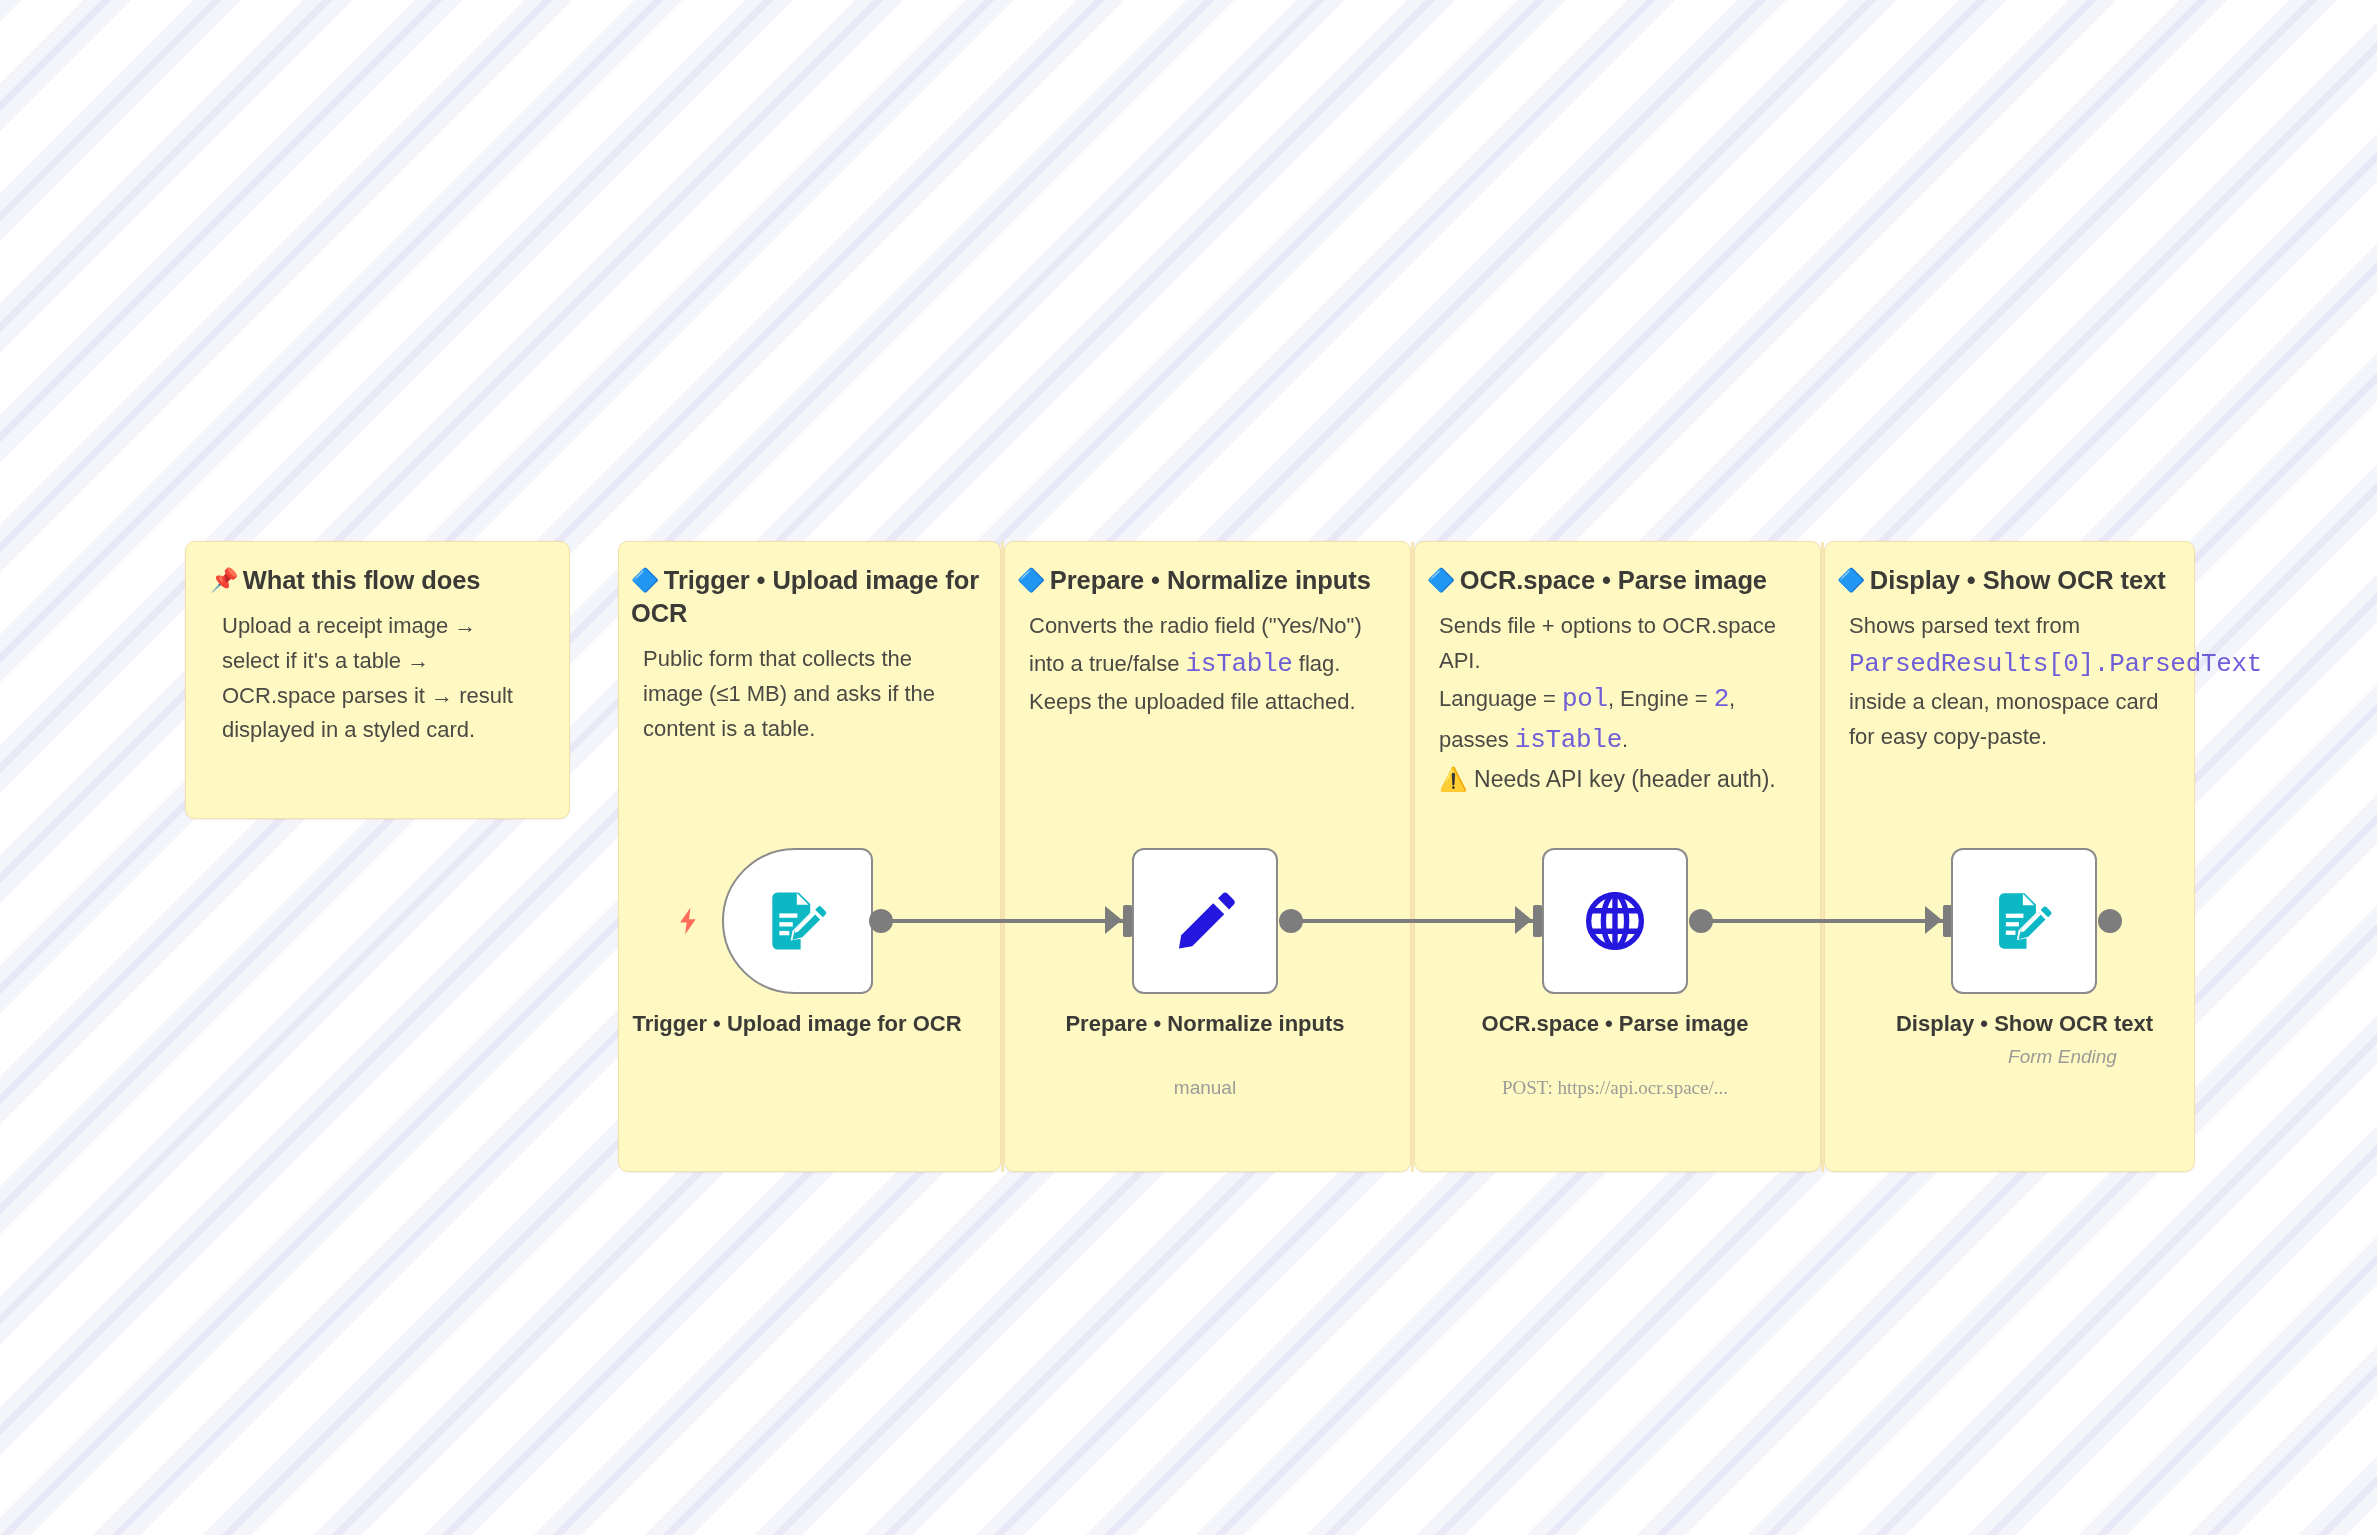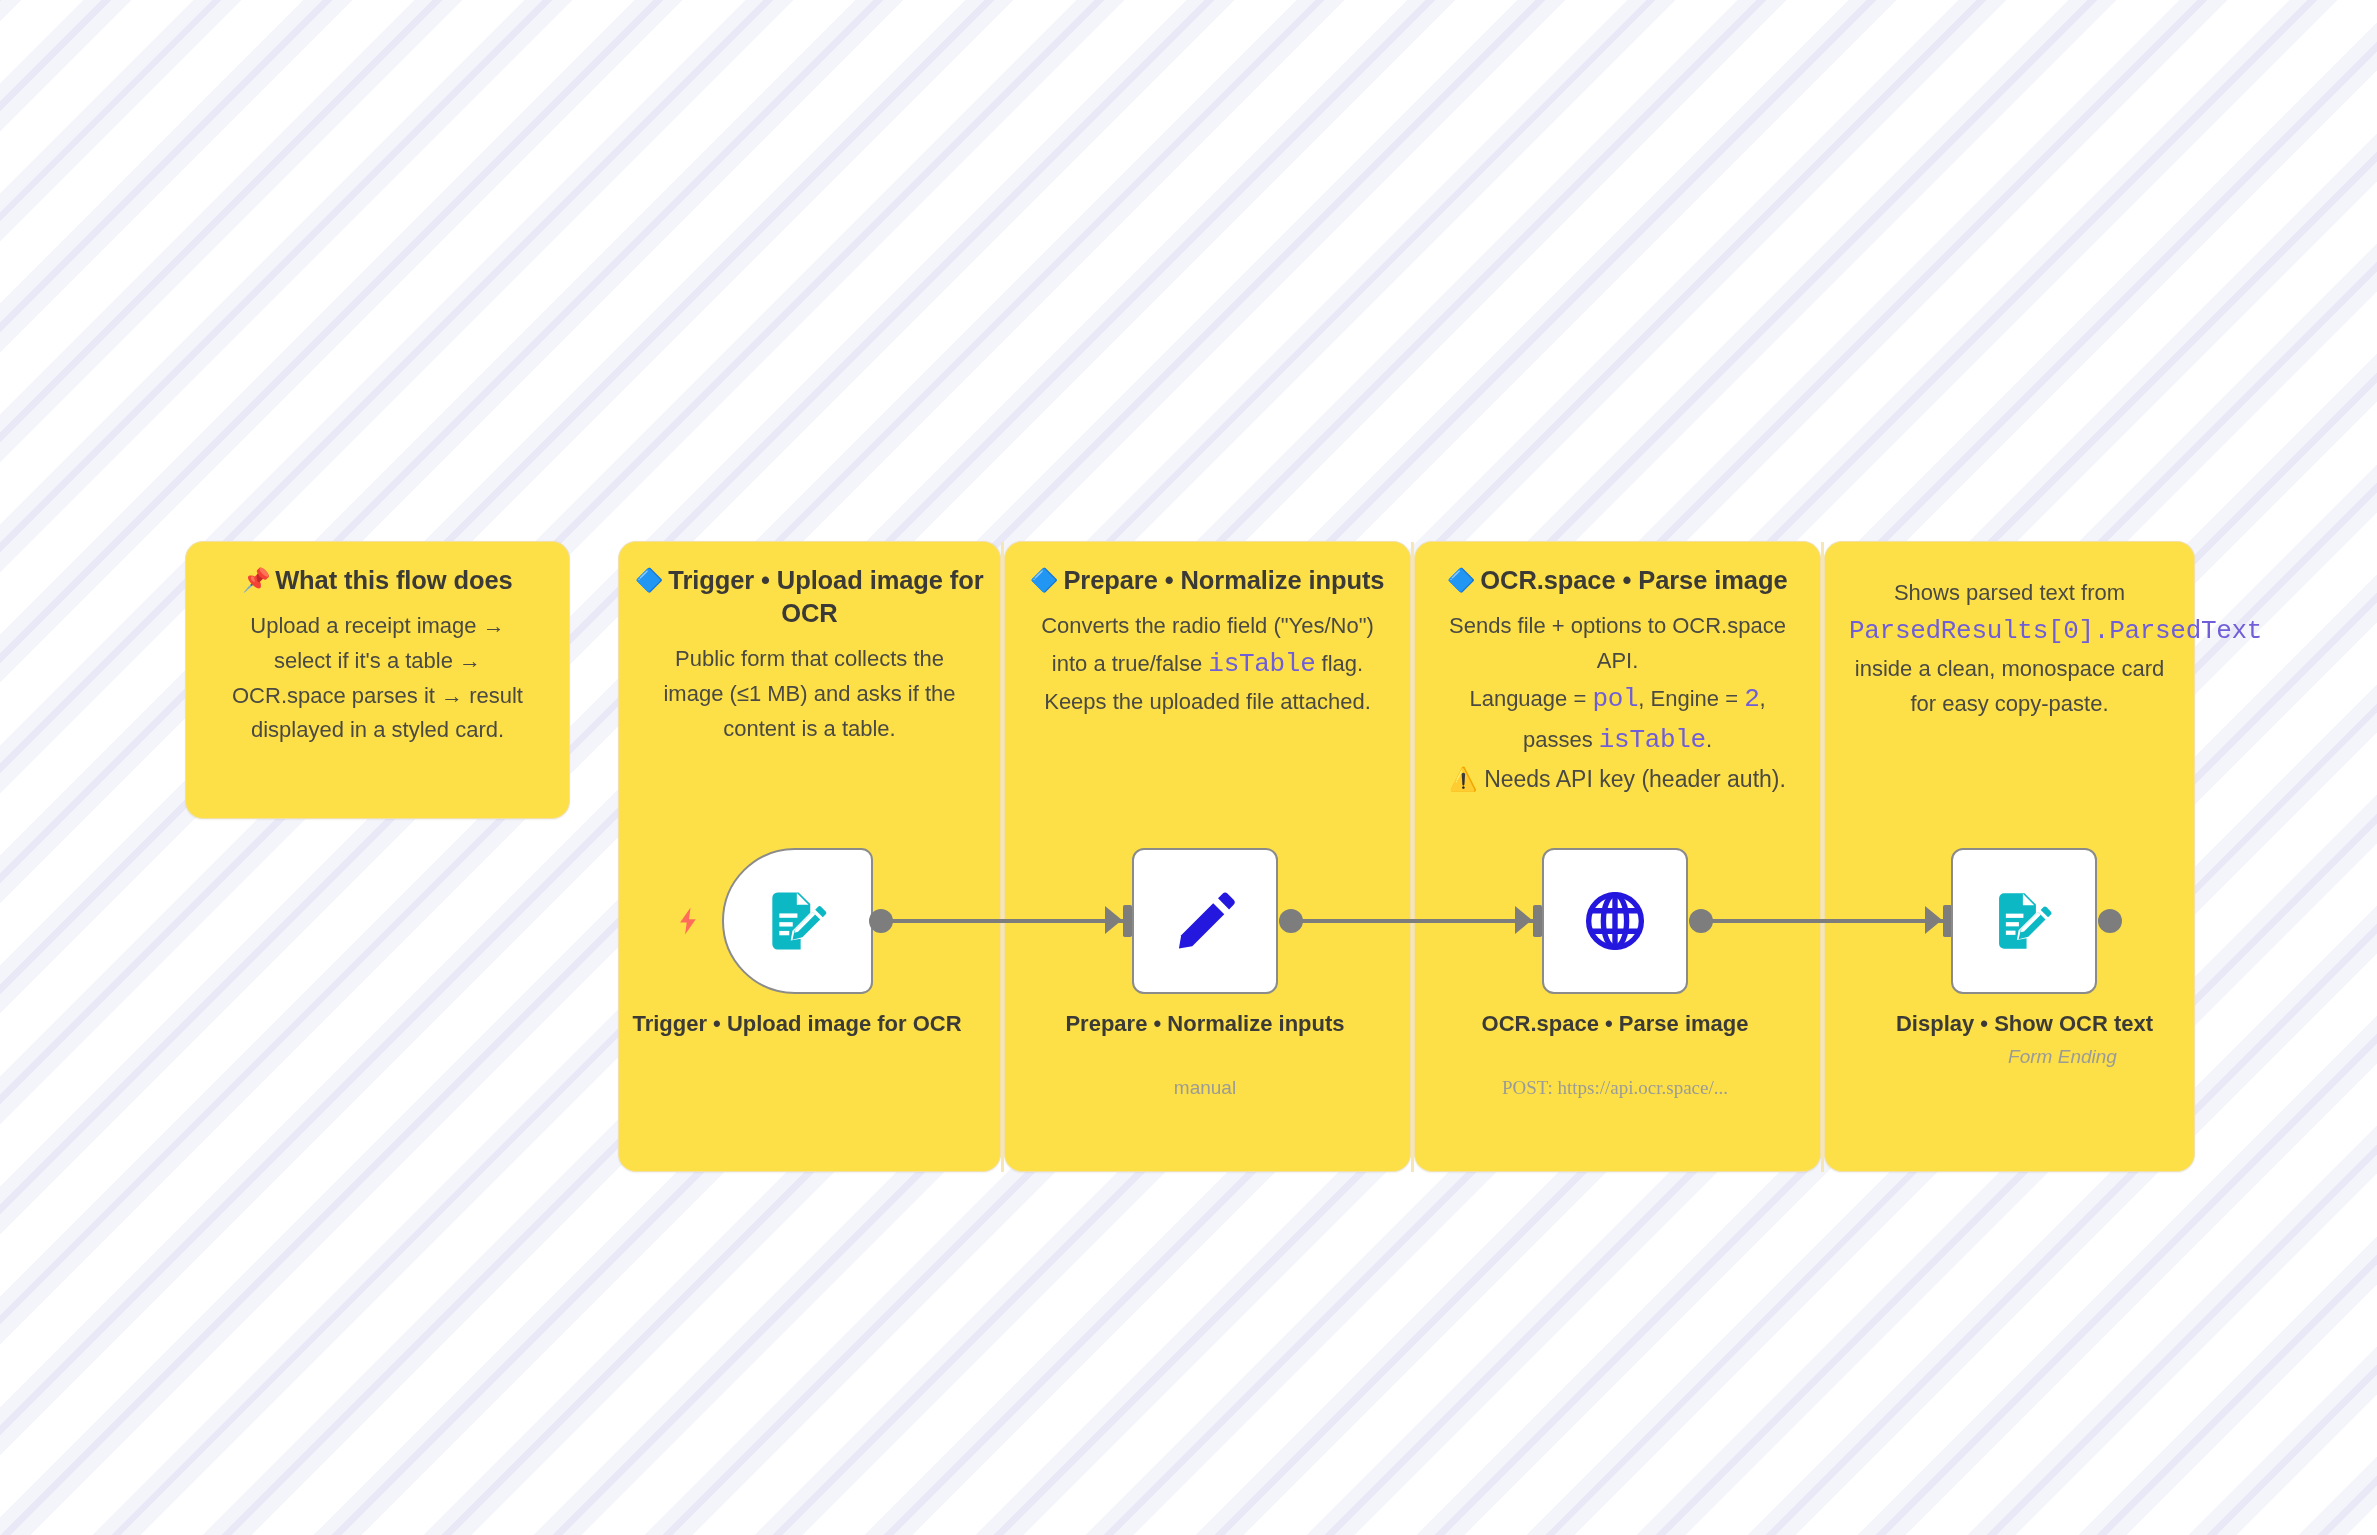--- a/index.html
+++ b/index.html
@@ -29,26 +29,25 @@
   }
 
   .canvas {
     position: absolute;
     inset: 0;
   }
 
   
   .sticky {
     position: absolute;
-    background: #fde047;
+    background: #fef9c3;
     border: 0.9px solid #f2e0a8;
-    border-radius: 18px;
+    border-radius: 10px;
     box-sizing: border-box;
     box-shadow: 0 0.9px 1.7px rgba(0,0,0,0.06);
-    text-align: center;
   }
 
   .sticky-intro {
     left: 185px;
     top: 541px;
     width: 385px;
     height: 278px;
     padding: 22px 24px;
   }
 
@@ -238,20 +237,23 @@
     </div>
     <p class="sticky-body">
       <span>Sends file + options to OCR.space API.</span><br>
       <span>Language = </span><span class="code">pol</span><span>, Engine = </span><span class="code">2</span><span>,</span><br>
       <span>passes </span><span class="code">isTable</span><span>.</span><br>
       <span class="warn">⚠️ Needs API key (header auth).</span>
     </p>
   </div>
 
   <div class="sticky sticky-step s4">
+    <div class="sticky-title">
+      <span class="tag">🔷</span><span>Display • Show OCR text</span>
+    </div>
     <p class="sticky-body"><span>Shows parsed text from </span><span class="code">ParsedResults[0].ParsedText</span><span> inside a clean, monospace card for easy copy-paste.</span></p>
   </div>
 
   <div class="seam seam-a"></div>
   <div class="seam seam-b"></div>
   <div class="seam seam-c"></div>
 
   <div class="conn-line c1"></div>
   <div class="conn-line c2"></div>
   <div class="conn-line c3"></div>

